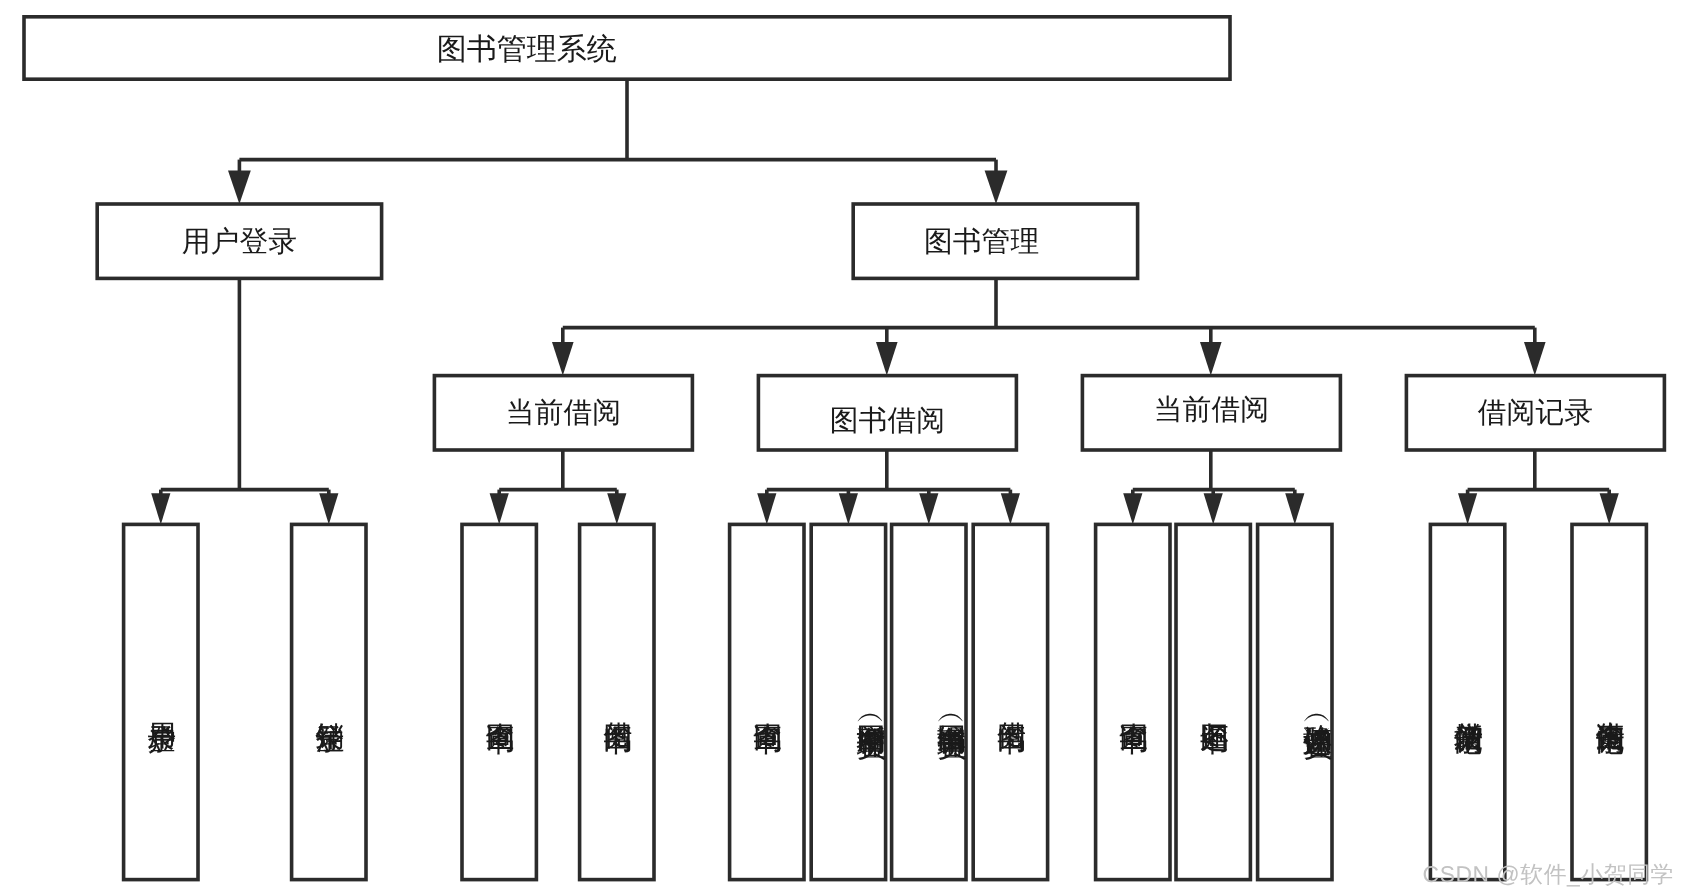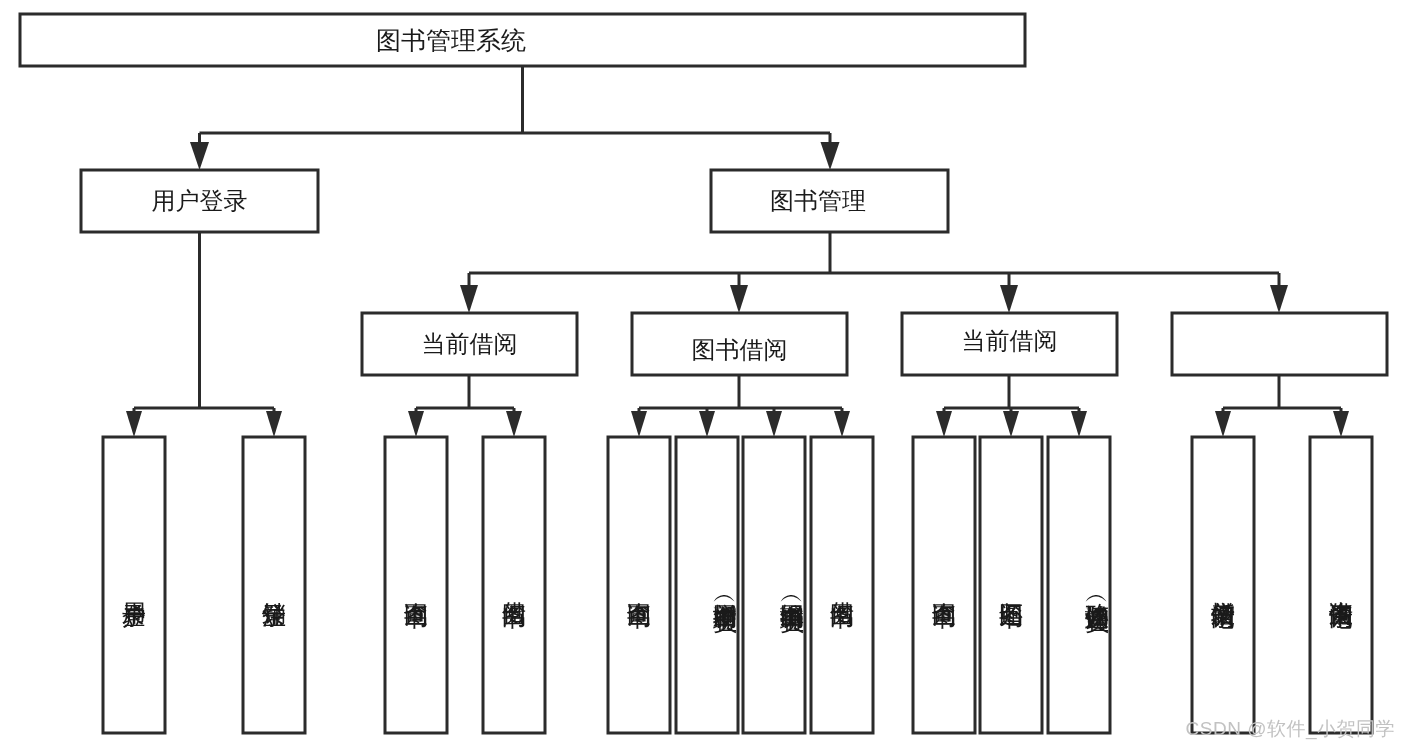--- a/index.html
+++ b/index.html
@@ -188,28 +188,29 @@
     <rect class="node-rect" x="676" y="437" width="62" height="296"></rect>
     <rect class="node-rect" x="743" y="437" width="62" height="296"></rect>
     <rect class="node-rect" x="811" y="437" width="62" height="296"></rect>
     <rect class="node-rect" x="913" y="437" width="62" height="296"></rect>
     <rect class="node-rect" x="980" y="437" width="62" height="296"></rect>
     <rect class="node-rect" x="1048" y="437" width="62" height="296"></rect>
     <rect class="node-rect" x="1192" y="437" width="62" height="296"></rect>
     <rect class="node-rect" x="1310" y="437" width="62" height="296"></rect>
   </svg>
 
-  <div class="root-text-box" style="left:20px; top:14px; width:806px; height:52px;padding-left:28px;">图书管理系统</div>
+  <div class="root-text-box" style="left:8px; top:14px; width:806px; height:52px;padding-left:28px;">图书管理系统</div>
 
   <div class="branch-text-box" style="left:81px; top:170px; width:237px; height:62px;">用户登录</div>
   <div class="branch-text-box" style="left:711px; top:170px; width:214px; height:62px;">图书管理</div>
 
   <div class="branch-text-box" style="left:362px; top:313px; width:215px; height:62px;">当前借阅</div>
   <div class="branch-text-box" style="left:632px; top:313px; width:215px; height:74px;">图书借阅</div>
   <div class="branch-text-box" style="left:902px; top:313px; width:215px; height:56px;border-radius:18px;">当前借阅</div>
+  <div class="branch-text-box" style="left:1172px; top:313px; width:215px; height:62px;">借阅记录</div>
 
   <div class="leaf-text-box" style="left:103px; top:437px; width:62px; height:296px;">用户登录</div>
   <div class="leaf-text-box" style="left:243px; top:437px; width:62px; height:296px;">注销登录</div>
   <div class="leaf-text-box" style="left:385px; top:437px; width:62px; height:296px;">查询图书</div>
   <div class="leaf-text-box" style="left:483px; top:437px; width:62px; height:296px;">借阅图书</div>
   <div class="leaf-text-box" style="left:608px; top:437px; width:62px; height:296px;">查询图书</div>
   <div class="leaf-text-box" style="left:676px; top:437px; width:62px; height:296px; align-items:flex-start; padding-top:6px; box-sizing:border-box;">新增图书（管理员）</div>
   <div class="leaf-text-box" style="left:743px; top:437px; width:62px; height:296px; align-items:flex-start; padding-top:6px; box-sizing:border-box;">编辑图书（管理员）</div>
   <div class="leaf-text-box" style="left:811px; top:437px; width:62px; height:296px;">借阅图书</div>
   <div class="leaf-text-box" style="left:913px; top:437px; width:62px; height:296px;">查询图书</div>

